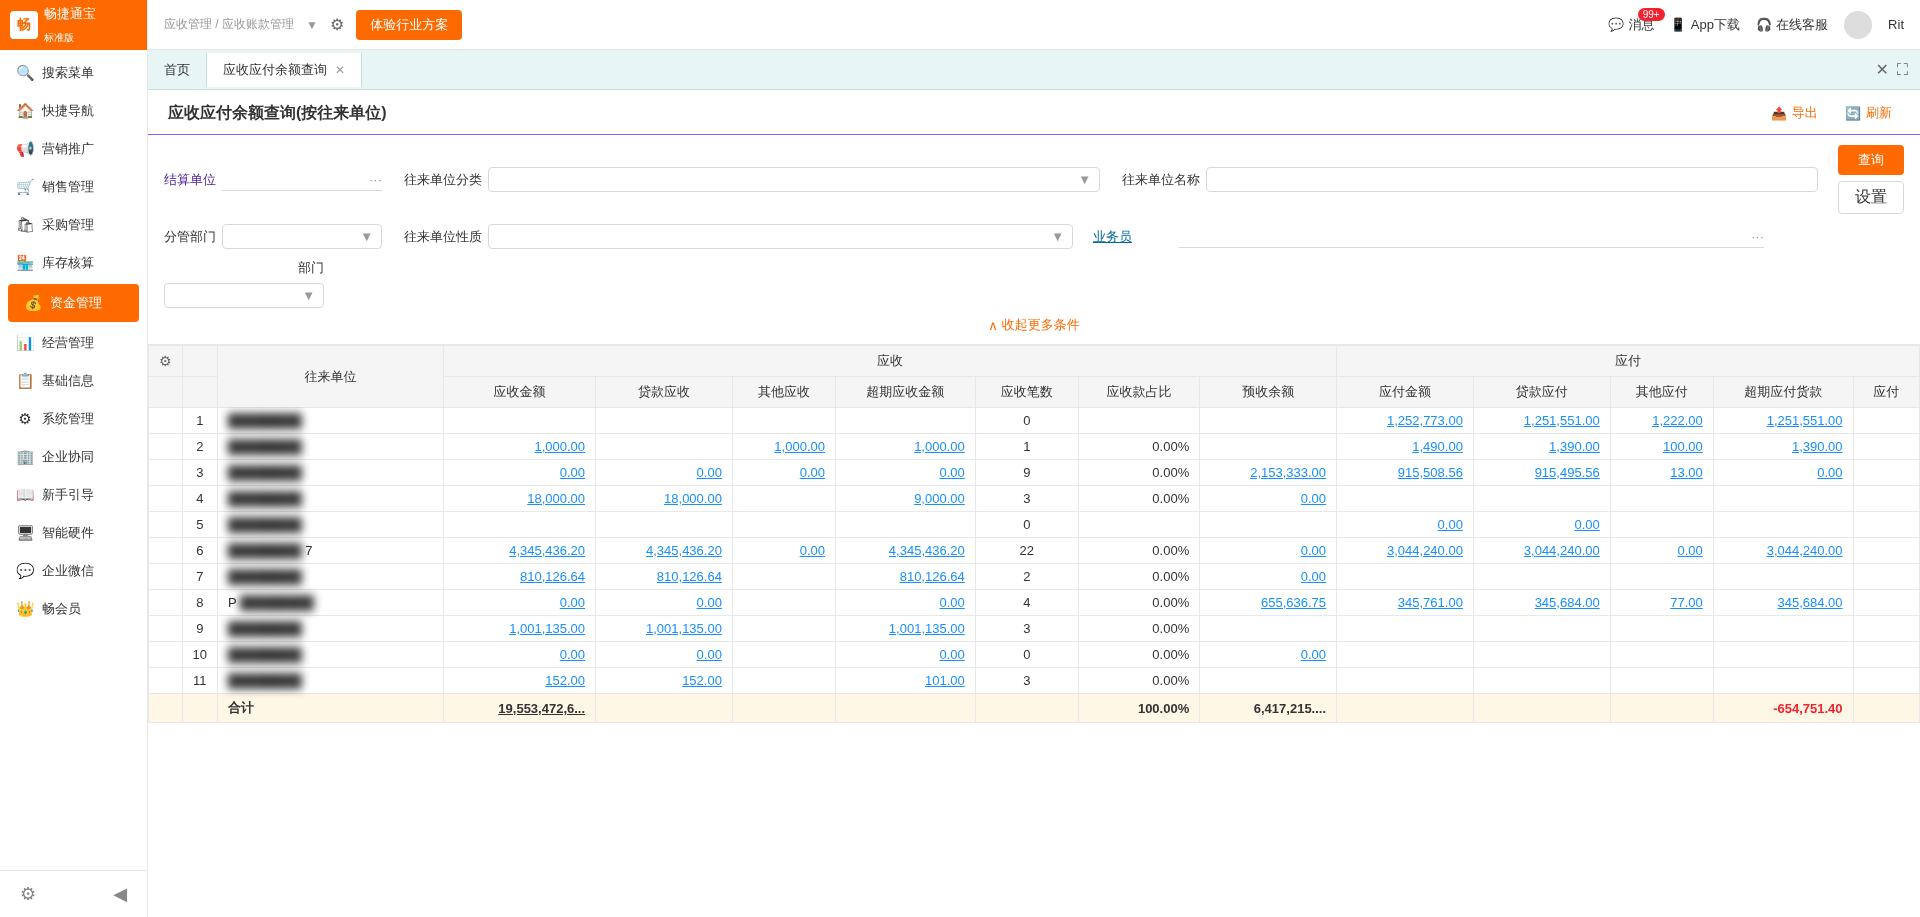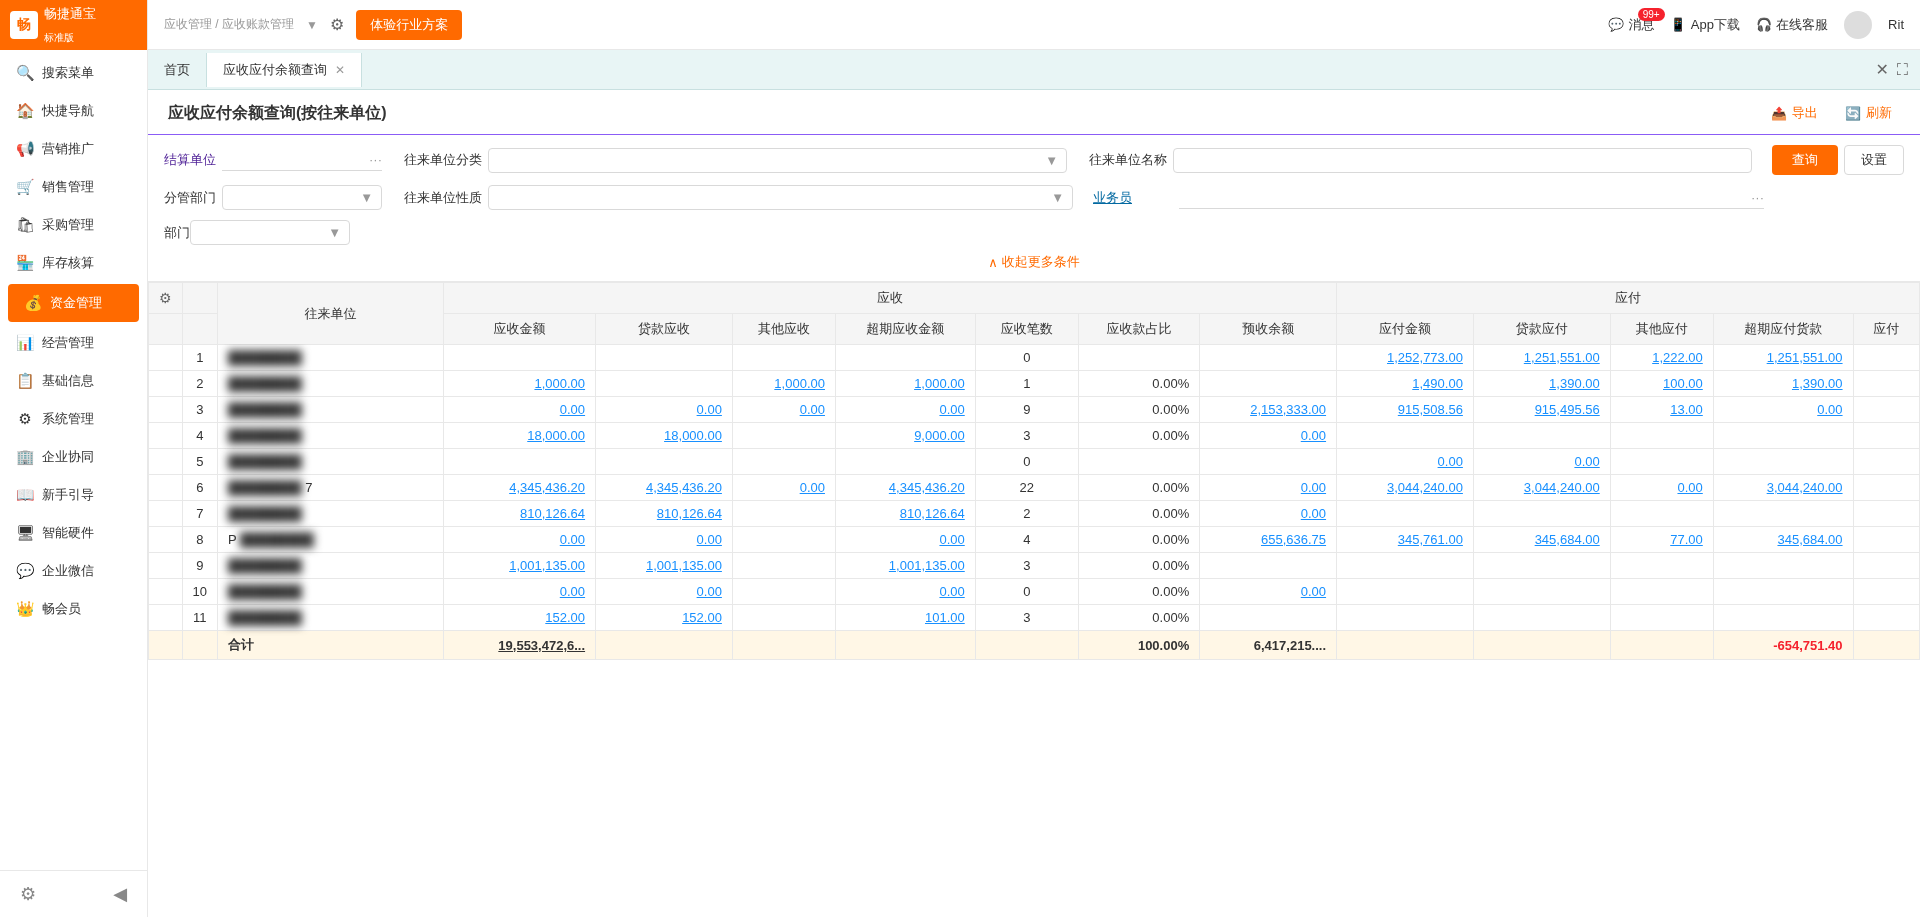--- a/index.html
+++ b/index.html
@@ -96,21 +96,21 @@
       display: flex; align-items: center; gap: 4px;
       color: #ff6a00; cursor: pointer; font-size: 13px;
       border: none; background: none; padding: 4px 8px;
     }
     .query-btn {
       background: #ff6a00; color: #fff; border: none; border-radius: 4px;
       padding: 6px 20px; cursor: pointer; font-size: 13px; white-space: nowrap;
     }
     .settings-btn {
       background: #fff; color: #333; border: 1px solid #d9d9d9; border-radius: 4px;
-      padding: 5px 16px; cursor: pointer; font-size: 13px; white-space: nowrap;
+      padding: 5px 16px; cursor: pointer; font-size: 16px; white-space: nowrap;
     }
     .scheme-item {
       display: flex; align-items: center; gap: 6px;
       padding: 8px 12px; cursor: pointer; font-size: 13px; color: #333;
     }
     .scheme-item.active { color: #ff6a00; background: #fff5f0; }
     .scheme-icon { width: 20px; height: 20px; border-radius: 50%; background: #ff6a00; color: #fff; display: flex; align-items: center; justify-content: center; font-size: 11px; }
     .scheme-icon-gray { width: 20px; height: 20px; border-radius: 50%; background: #999; color: #fff; display: flex; align-items: center; justify-content: center; font-size: 11px; }
 
     
@@ -296,21 +296,21 @@
               <span style="color:#333;white-space:nowrap;min-width:80px;text-align:right;">往来单位分类</span>
               <div style="flex:1;border:1px solid #d9d9d9;border-radius:4px;padding:4px 8px;display:flex;align-items:center;min-width:200px;">
                 <span style="flex:1;color:#bbb;"></span>
                 <span style="color:#999;">▼</span>
               </div>
             </div>
             <div style="display:flex;align-items:center;gap:6px;flex:1;">
               <span style="color:#333;white-space:nowrap;min-width:80px;text-align:right;">往来单位名称</span>
               <input type="text" style="flex: 1 1 0%; border: 1px solid rgb(217, 217, 217); border-radius: 4px; padding: 4px 8px; min-width: 200px; font-size: 13px; outline: none;">
             </div>
-            <div style="display:flex;flex-direction:row;gap:6px;">
+            <div style="display:flex;flex-direction:column;gap:6px;">
               <button class="query-btn">查询</button>
               <button class="settings-btn">设置</button>
             </div>
           </div>
 
           <div style="display:flex;align-items:center;margin-bottom:10px;gap:20px;">
             <div style="display:flex;align-items:center;gap:6px;min-width:120px;">
               <span style="color:#333;white-space:nowrap;">分管部门</span>
               <div style="flex:1;border:1px solid #d9d9d9;border-radius:4px;padding:4px 8px;display:flex;align-items:center;min-width:160px;">
                 <span style="flex:1;color:#bbb;"></span>
@@ -328,21 +328,21 @@
               <span style="color:#0369a1;white-space:nowrap;min-width:80px;text-align:left;text-decoration:underline;">业务员</span>
               <div style="flex:1;border-bottom:1px solid #d9d9d9;padding:3px 0;min-width:200px;display:flex;align-items:center;">
                 <span style="flex:1;"></span>
                 <span style="color:#999;cursor:pointer;">···</span>
               </div>
             </div>
             <div style="min-width:120px;"></div>
           </div>
 
           <div style="display:flex;align-items:center;margin-bottom:8px;gap:20px;">
-            <div style="display:flex;align-items:center;min-width:120px;">
+            <div style="display:flex;align-items:flex-end;gap:6px;min-width:120px;flex-direction:column;">
               <span style="color:#333;white-space:nowrap;">部门</span>
               <div style="flex:1;border:1px solid #d9d9d9;border-radius:4px;padding:4px 8px;display:flex;align-items:center;min-width:160px;">
                 <span style="flex:1;color:#bbb;"></span>
                 <span style="color:#999;">▼</span>
               </div>
             </div>
           </div>
 
           <div style="display:flex;justify-content:center;align-items:center;color:#ff6a00;cursor:pointer;font-size:13px;gap:4px;">
             <span>∧</span>

